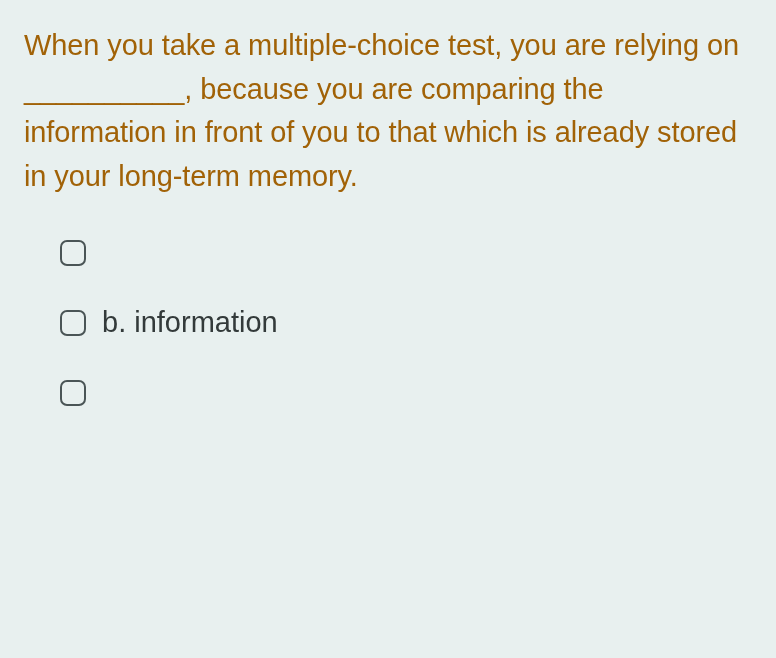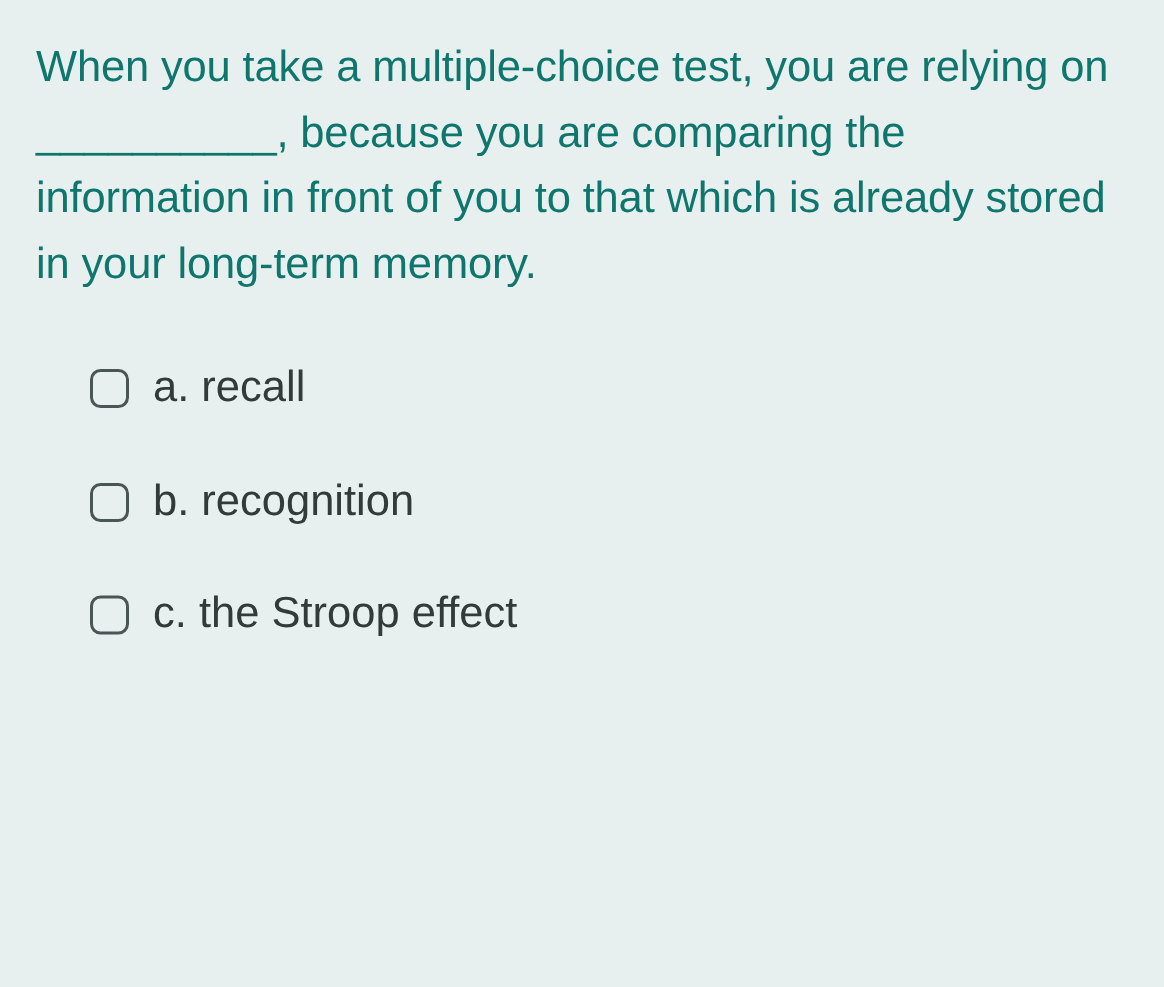--- a/index.html
+++ b/index.html
@@ -11,21 +11,21 @@
       background-color: #e8f0ef;
       font-family: -apple-system, BlinkMacSystemFont, 'Segoe UI', Helvetica, Arial, sans-serif;
       width: 776px;
       height: 658px;
       padding: 24px 24px 24px 24px;
       color: #333a3a;
     }
     .question-text {
       font-size: 29px;
       line-height: 1.5;
-      color: #0f766e;
+      color: #a16207;
       margin-bottom: 42px;
       letter-spacing: -0.1px;
     }
     .options-list {
       padding-left: 36px;
     }
     .option-row {
       display: flex;
       align-items: center;
       margin-bottom: 38px;
@@ -47,23 +47,21 @@
     }
   </style>
 </head>
 <body>
 
 <div class="question-text">When you take a multiple-choice test, you are relying on __________, because you are comparing the information in front of you to that which is already stored in your long-term memory.</div>
 
 <div class="options-list">
   <div class="option-row">
     <div class="checkbox"></div>
-    <span class="option-label">a. recall</span>
   </div>
   <div class="option-row">
     <div class="checkbox"></div>
-    <span class="option-label">b. recognition</span>
+    <span class="option-label">b. information</span>
   </div>
   <div class="option-row">
     <div class="checkbox"></div>
-    <span class="option-label">c. the Stroop effect</span>
   </div>
 </div>
 
 </body></html>

